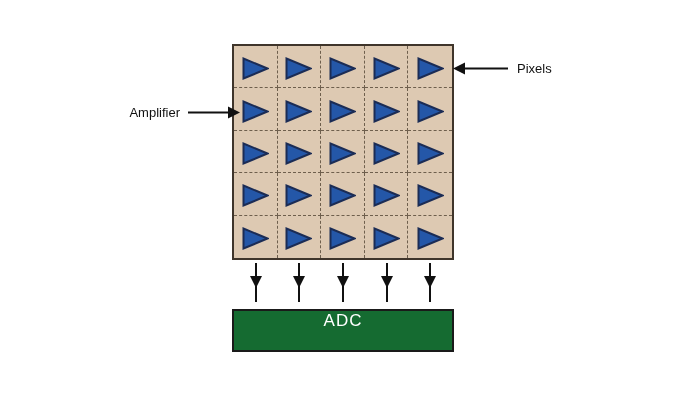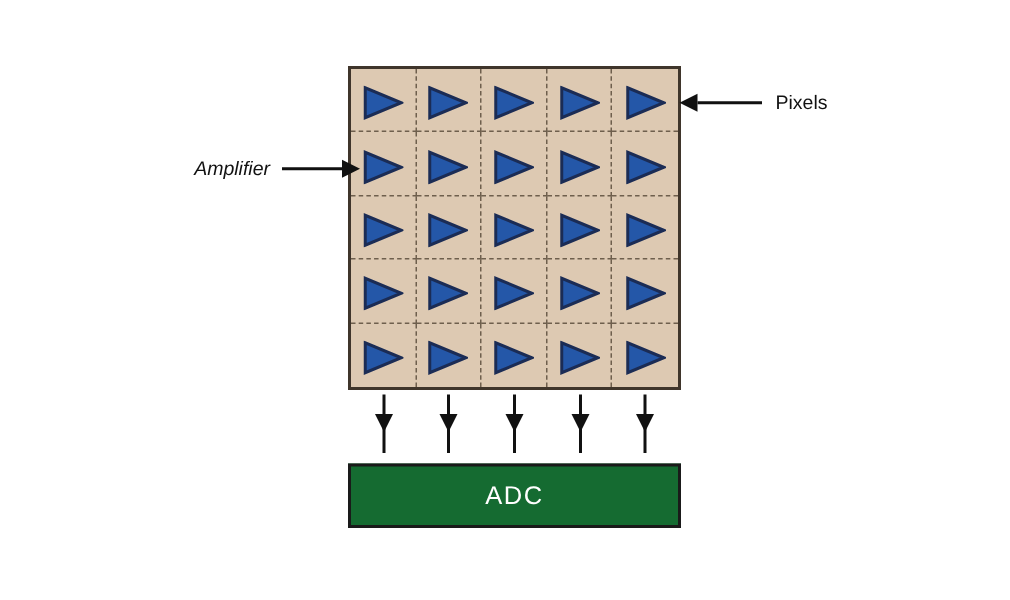--- a/index.html
+++ b/index.html
@@ -56,21 +56,21 @@
   }
 
   
   .adc {
     position: absolute;
     left: 232px; top: 309px;
     width: 222px; height: 43px;
     box-sizing: border-box;
     background: var(--adc-fill, #156b31);
     border: 2px solid var(--adc-border, #1a1a1a);
-    display: flex; align-items: center; justify-content: center;
+    display: flex; justify-content: center;
     color: var(--adc-text, #ffffff);
     font-size: 17px;
     letter-spacing: 1px;
   }
 
   
   .callout {
     position: absolute;
     display: flex; align-items: center;
     font-size: 13px;
@@ -88,21 +88,21 @@
     width: 0; height: 0;
     border-top: 6.5px solid transparent;
     border-bottom: 6.5px solid transparent;
     border-left: 12px solid var(--ink, #111111);
   }
   .callout.pixels  { left: 453px; top: 68px;  transform: translateY(-50%); }
   .callout.pixels .lead { width: 43px; }
   .callout.pixels .callout-text { margin-left: 9px; }
   .callout.amplifier { right: 433px; top: 112px; transform: translateY(-50%); }
   .callout.amplifier .lead { width: 40px; }
-  .callout.amplifier .callout-text { margin-right: 8px; font-style: italic; }
+  .callout.amplifier .callout-text { margin-right: 8px; }
 </style>
 </head>
 <body>
 
 <div id="stage" style="--bg: #ffffff; --ink: #111111; --grid-fill: #ddc9b2; --grid-border: #3f352b; --divider: #6e5f4d; --adc-fill: #156b31; --adc-border: #1a1a1a; --adc-text: #ffffff;">
 
   <div class="pixel-grid">
       <div class="cell">
         <svg width="27" height="23" viewBox="0 0 27 23">
           <polygon points="1.5,1.5 1.5,21.5 25.5,11.5" fill="#2457a8" stroke="#1b2c55" stroke-width="2" stroke-linejoin="miter"></polygon>

